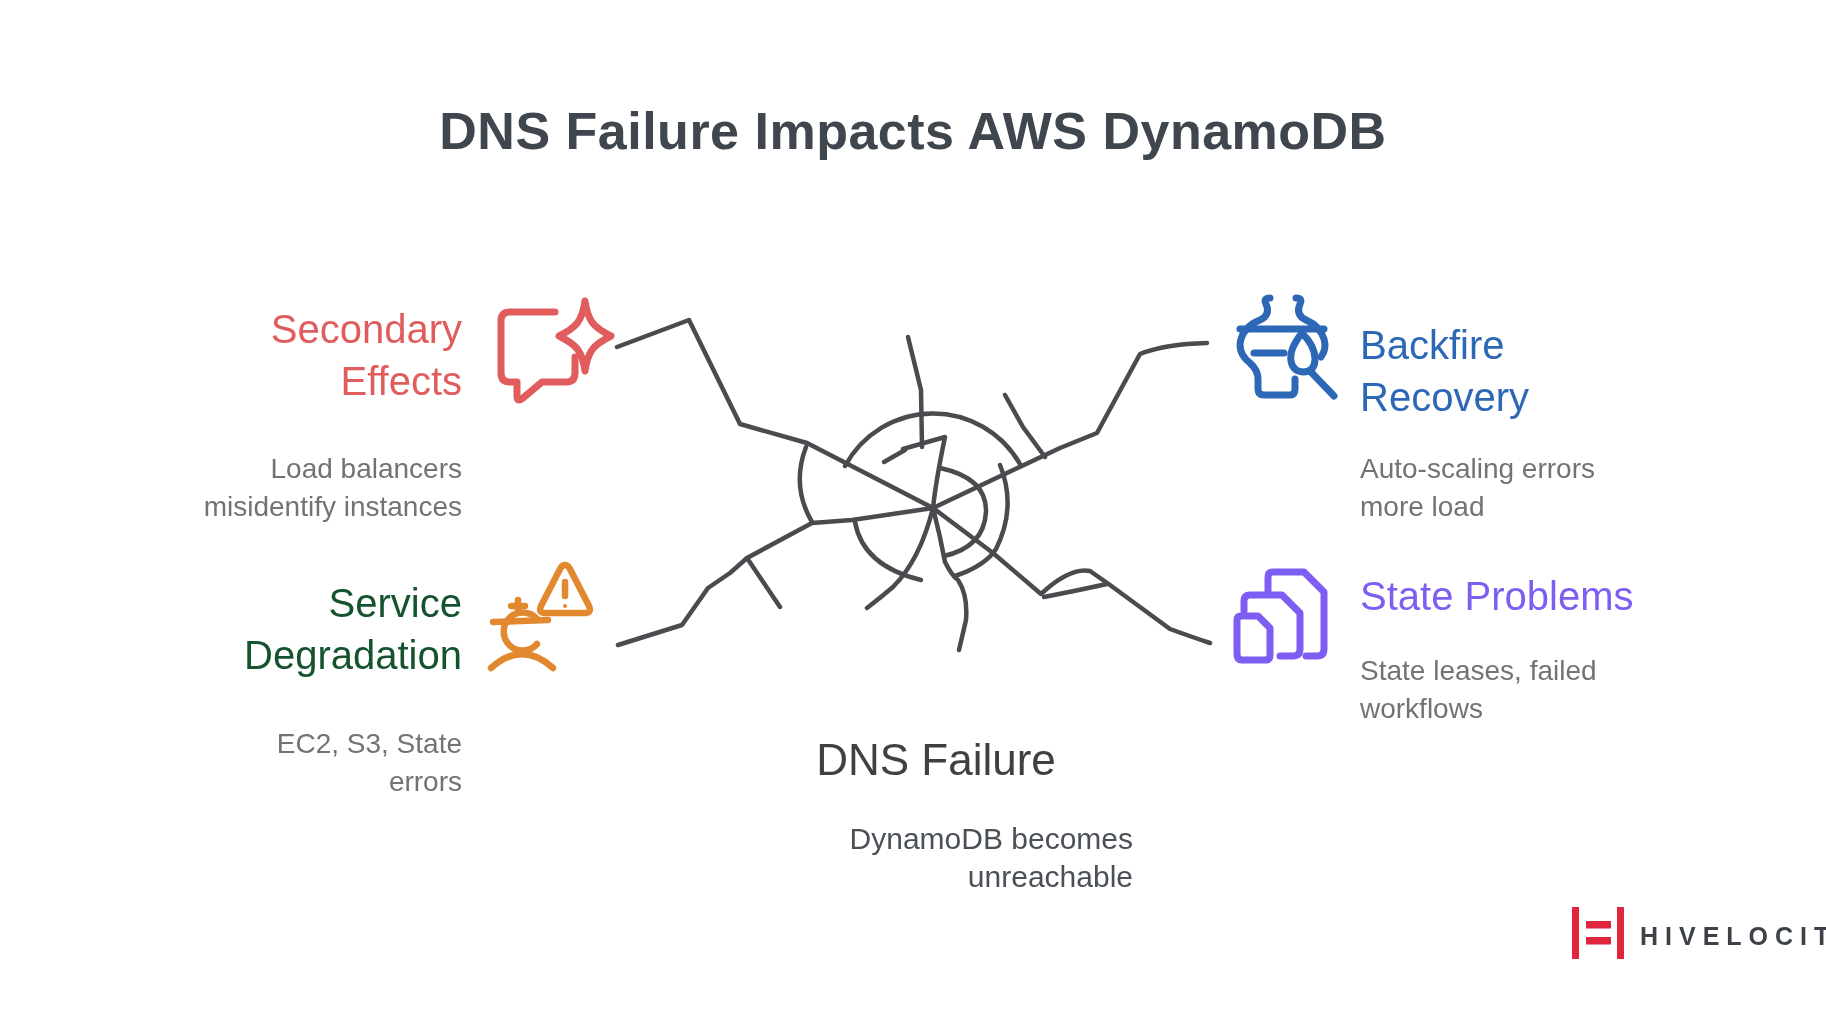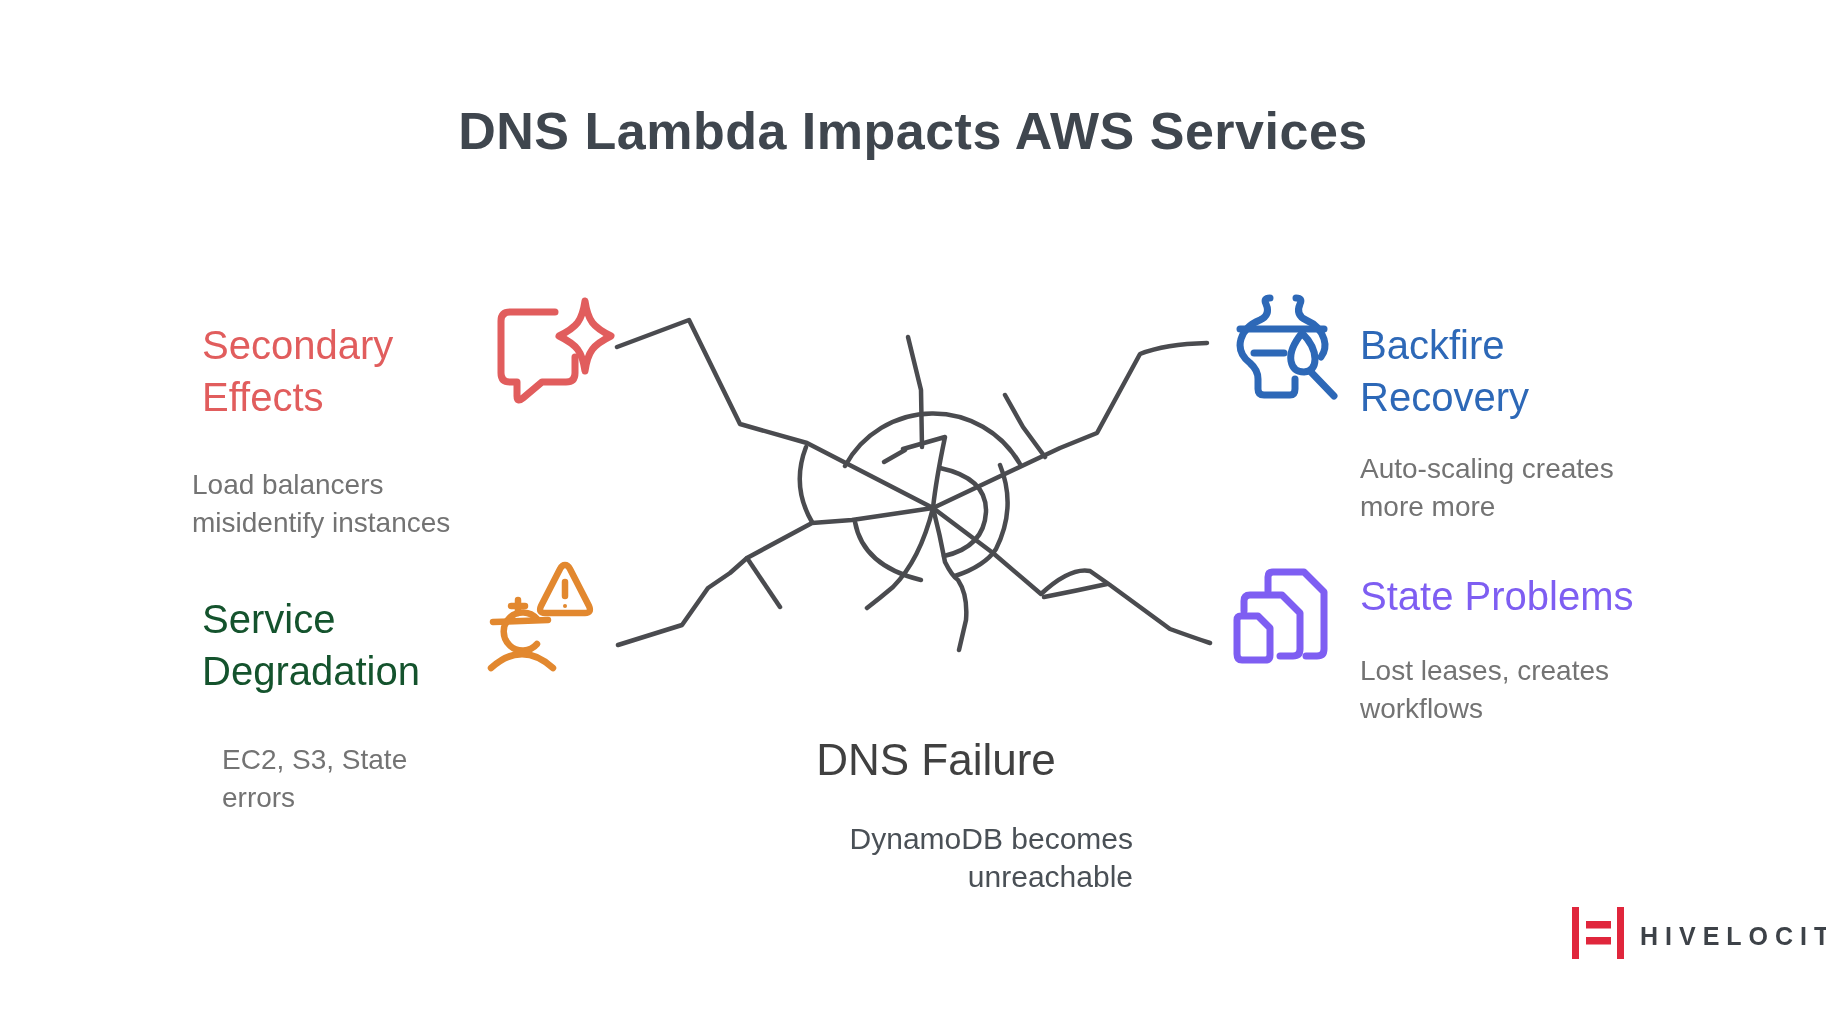--- a/index.html
+++ b/index.html
@@ -17,21 +17,21 @@
     font-size:52px;line-height:62px;
     font-weight:bold;color:#3f464e;
     letter-spacing:0.5px;
   }
   .node-label{
     font-size:40px;line-height:52px;font-weight:normal;
   }
   .node-desc{
     font-size:28px;line-height:38px;color:#737373;
   }
-  .align-r{right:1364px;margin-top:16px;}
+  .align-r{text-align:right;right:1364px;}
   .align-l{text-align:left;left:1360px;}
   .c-red{color:#e15d5d;}
   .c-orange{color:#14532d;}
   .c-blue{color:#2d68b7;}
   .c-purple{color:#7e5ef2;}
   .center-heading{
     left:736px;top:735px;width:400px;text-align:center;
     font-size:44px;line-height:50px;color:#404040;
   }
   .center-desc{
@@ -41,21 +41,21 @@
   .brand-text{
     left:1640px;top:921px;
     font-size:25px;line-height:30px;font-weight:bold;
     letter-spacing:7px;color:#3d4248;
   }
   svg{display:block;overflow:visible;}
 </style>
 </head>
 <body>
 
-<div class="abs page-title">DNS Lambda Impacts AWS Services</div>
+<div class="abs page-title">DNS Failure Impacts AWS DynamoDB</div>
 
 <svg class="abs" style="left:560px;top:280px;" width="700" height="400" viewBox="560 280 700 400" fill="none" stroke="#4a4b4f" stroke-width="4.5" stroke-linecap="round" stroke-linejoin="round">
 
   <path d="M617,347 L689,320 L740,424 L807,443 L933,508"></path>
   <path d="M933,508 L1060,448 L1097,433 L1140,354 Q1165,344 1207,343"></path>
   <path d="M933,508 L852,520 L812,523 L747,558 L730,573 L708,588 L682,625 L618,645"></path>
   <path d="M933,508 L993,553 L1041,594 Q1070,567 1090,571 L1110,585 L1170,629 Q1192,637 1210,643"></path>
 
   <path d="M747,558 L780,607"></path>
   <path d="M1044,597 Q1075,591 1107,584"></path>
@@ -93,29 +93,29 @@
 
 <div class="abs node-label align-l c-blue" style="top:303px;width:230px;margin-top:16px;">Backfire Recovery</div>
 <svg class="abs" style="left:1228px;top:291px;" width="110" height="112" viewBox="0 0 110 112" fill="none" stroke="#2d68b7" stroke-width="7" stroke-linecap="round" stroke-linejoin="round">
   <path d="M42,7 Q35,7 38,13 Q43,24 32,29 Q17,35 13,48 Q9,62 22,72 Q30,79 30,88 L30,98 Q30,104 36,104 L62,104 Q67,104 67,98 L67,88"></path>
   <path d="M68,7 Q75,7 72,13 Q67,24 78,29 Q92,35 96,48 Q99,58 93,66"></path>
   <path d="M12,38 L96,38"></path>
   <path d="M26,62 L56,62"></path>
   <path d="M74,42 Q61,58 63,70 Q65,81 76,81 Q87,80 87,68 Q87,55 74,42 Z" fill="#ffffff"></path>
   <path d="M82,80 L106,105"></path>
 </svg>
-<div class="abs node-desc align-l" style="top:450px;width:290px;">Auto-scaling creates more more</div>
+<div class="abs node-desc align-l" style="top:450px;width:290px;">Auto-scaling errors more load</div>
 
 <div class="abs node-label align-l c-purple" style="top:570px;width:320px;">State Problems</div>
 <svg class="abs" style="left:1231px;top:561px;" width="106" height="104" viewBox="0 0 106 104" fill="none" stroke="#7e5ef2" stroke-width="7" stroke-linecap="round" stroke-linejoin="round">
   <path d="M37,30 L37,16 Q37,11 42,11 L73,11 L93,31 L93,88 Q93,95 86,95 L75,95"></path>
   <path d="M13,50 L13,40 Q13,34 19,34 L51,34 L69,52 L69,88 Q69,95 62,95 L49,95"></path>
   <path d="M10,55 L27,55 L39,67 L39,94 Q39,99 34,99 L11,99 Q6,99 6,93 L6,59 Q6,55 10,55 Z"></path>
 </svg>
-<div class="abs node-desc align-l" style="top:652px;width:250px;">Lost leases, creates workflows</div>
+<div class="abs node-desc align-l" style="top:652px;width:250px;">State leases, failed workflows</div>
 
 <div class="abs center-heading">DNS Failure</div>
 <div class="abs center-desc">DynamoDB becomes unreachable</div>
 
 <svg class="abs" style="left:1572px;top:907px;" width="52" height="52" viewBox="0 0 52 52" fill="#e0263c">
   <rect x="0" y="0" width="7" height="52"></rect>
   <rect x="45" y="0" width="7" height="52"></rect>
   <rect x="14" y="14" width="25" height="7.5"></rect>
   <rect x="14" y="30" width="25" height="7.5"></rect>
 </svg>

